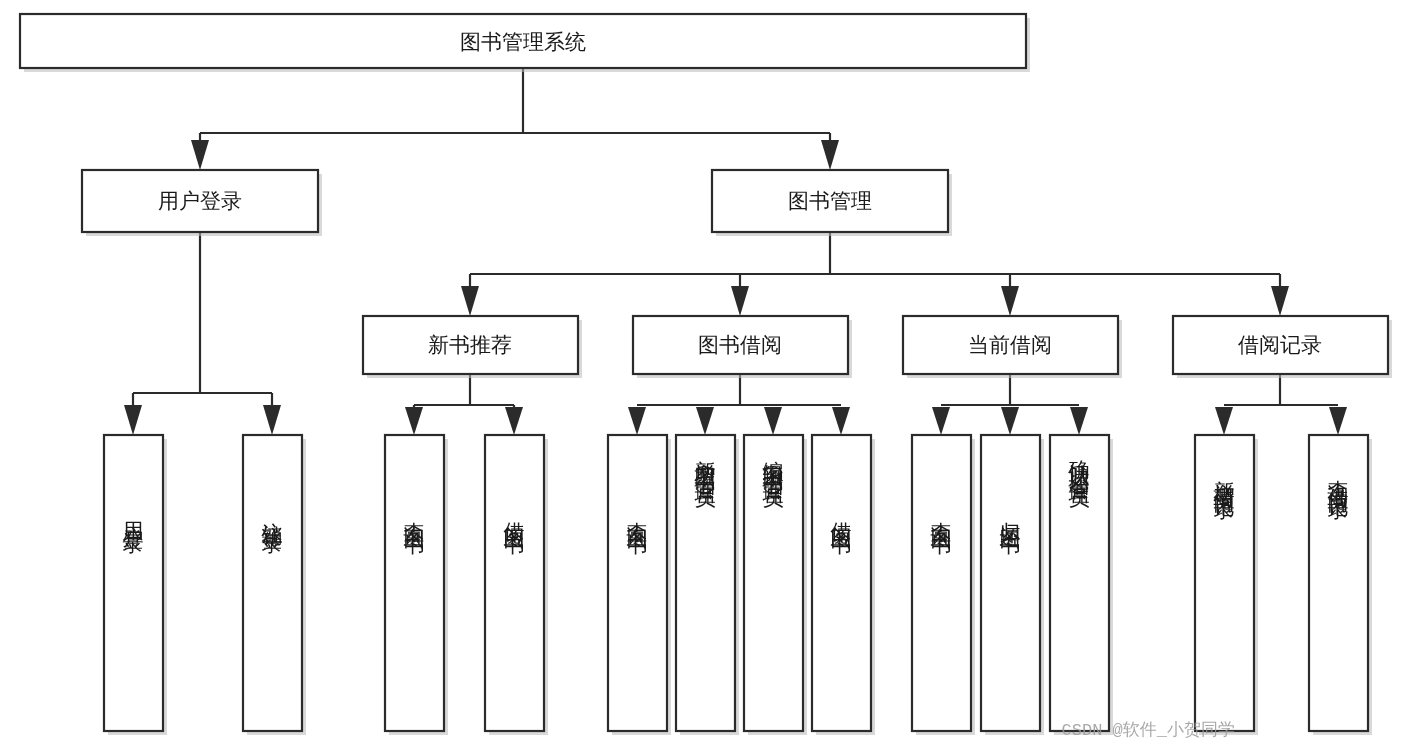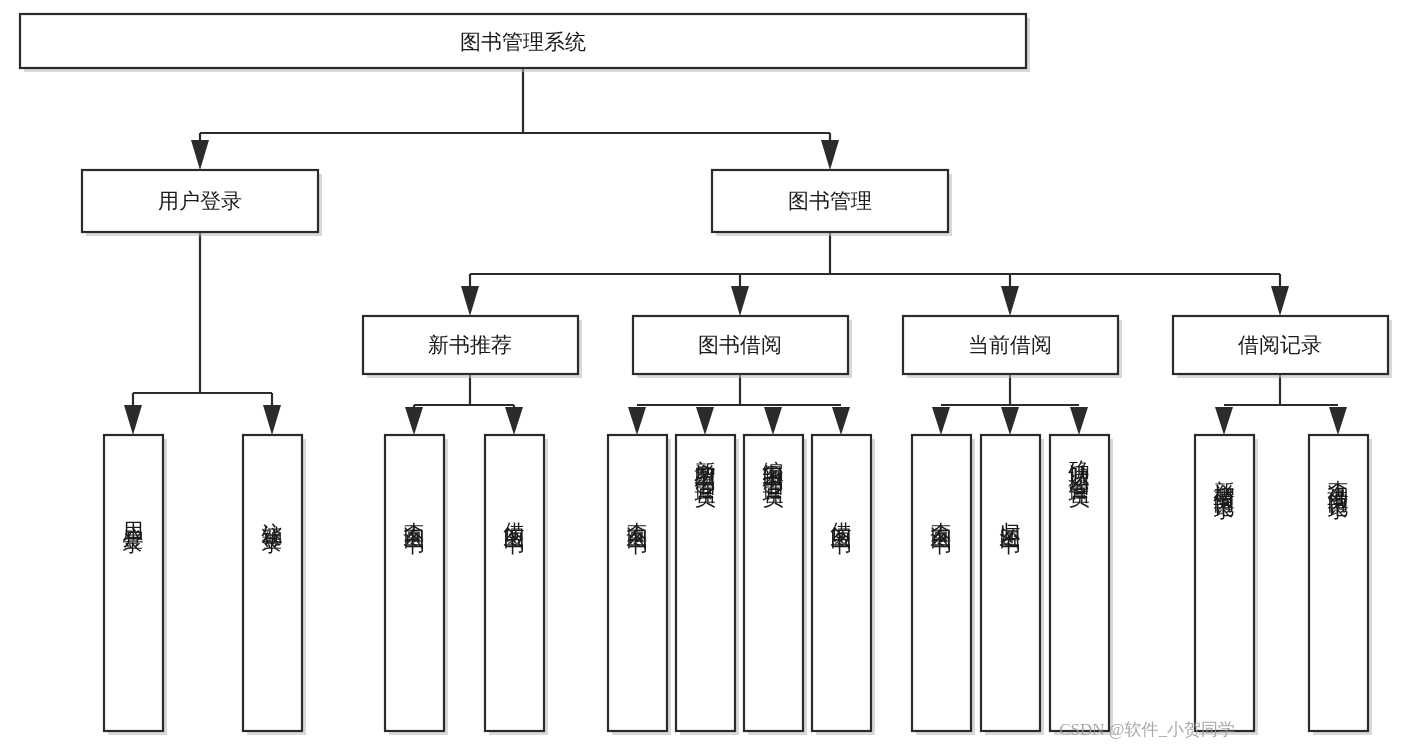--- a/index.html
+++ b/index.html
@@ -67,21 +67,21 @@
     font-size: 21px;
     line-height: 1.0;
     color: #1a1a1a;
     letter-spacing: 4px;
     white-space: nowrap;
   }
   .watermark {
     position: absolute;
     right: 8px;
     bottom: 6px;
-    font-family: Liberation Serif, serif;
+    font-family: Liberation Mono, monospace;
     font-size: 17px;
     color: #9a9a9a;
     opacity: 0.85;
     white-space: nowrap;
     pointer-events: none;
   }
 </style>
 </head>
 <body>
 

